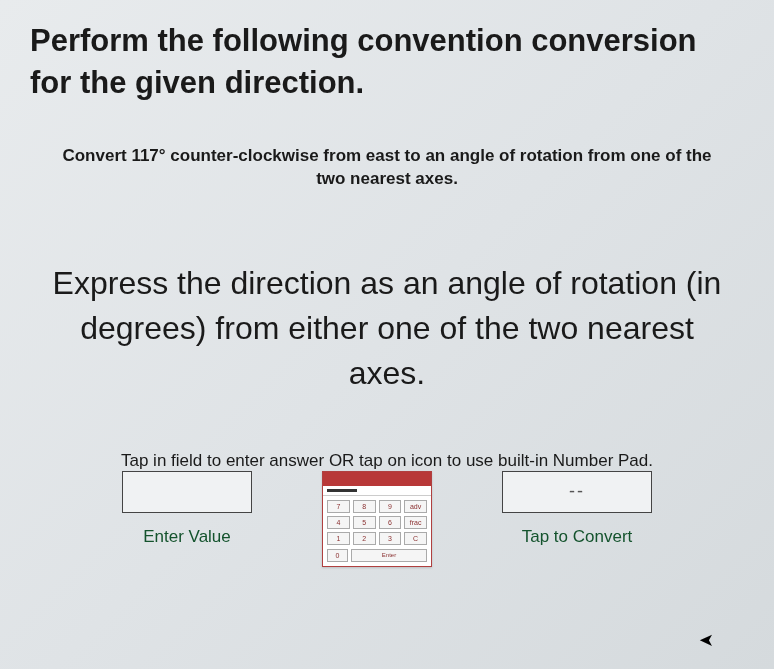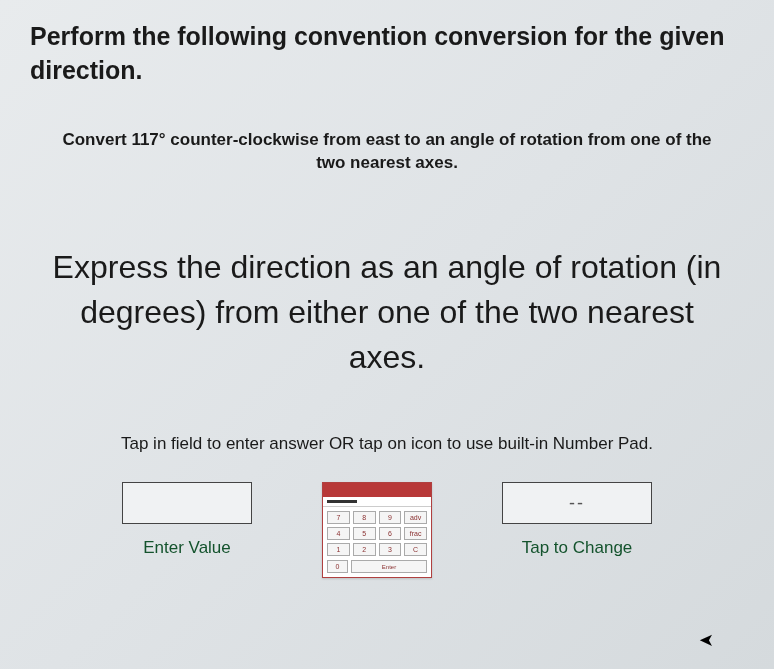--- a/index.html
+++ b/index.html
@@ -7,21 +7,21 @@
       width: 774px;
       height: 669px;
       background: linear-gradient(135deg, #e8ebed 0%, #dfe3e6 50%, #d5dadd 100%);
       font-family: Arial, Helvetica, sans-serif;
       color: #1a1a1a;
       padding: 20px 30px;
       position: relative;
       overflow: hidden;
     }
     .instruction {
-      font-size: 25px;
+      font-size: 31px;
       font-weight: 600;
       line-height: 1.35;
       margin-bottom: 40px;
       text-align: left;
     }
     .problem {
       font-size: 17px;
       font-weight: 600;
       line-height: 1.4;
       text-align: center;
@@ -31,21 +31,20 @@
       font-size: 32px;
       font-weight: 500;
       line-height: 1.4;
       text-align: center;
       margin: 0 20px 55px 20px;
     }
     .hint {
       font-size: 17px;
       font-weight: 500;
       text-align: center;
-      margin-bottom: 28px;
     }
     .controls {
       display: flex;
       justify-content: center;
       align-items: flex-start;
       gap: 70px;
     }
     .control-col {
       display: flex;
       flex-direction: column;
@@ -169,18 +168,18 @@
       <div class="np-key">C</div>
     </div>
     <div class="np-footer">
       <div class="np-key">0</div>
       <div class="np-key enter">Enter</div>
     </div>
   </div>
 
   <div class="control-col">
     <div class="select-box">--</div>
-    <div class="control-label">Tap to Change</div>
+    <div class="control-label">Tap to Convert</div>
   </div>
 
 </div>
 
 <div class="cursor">➤</div>
 
 </body></html>

